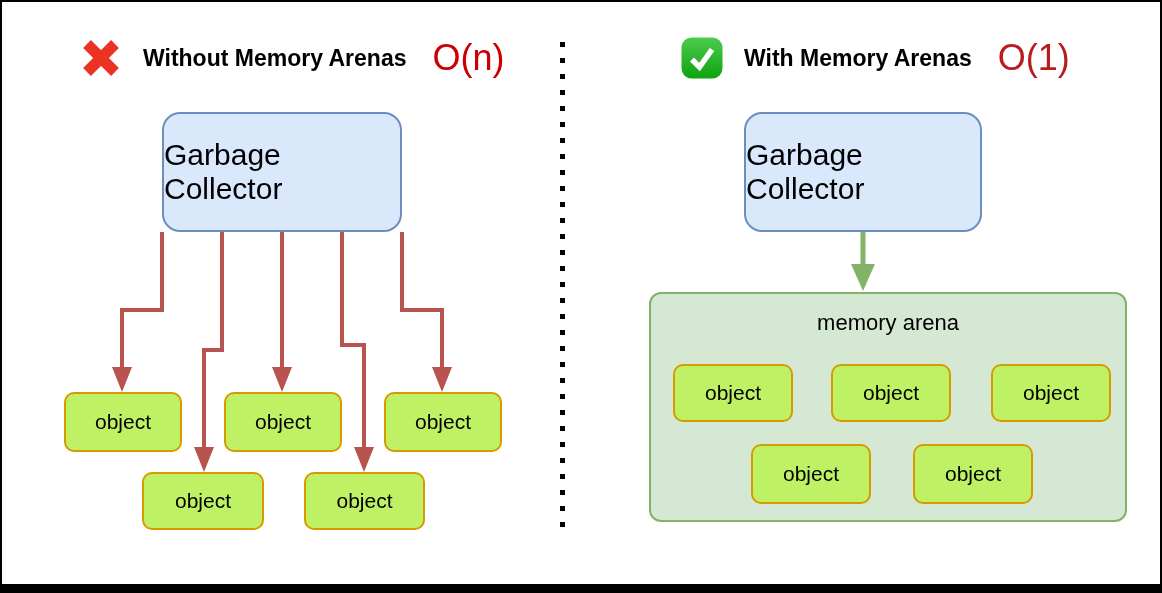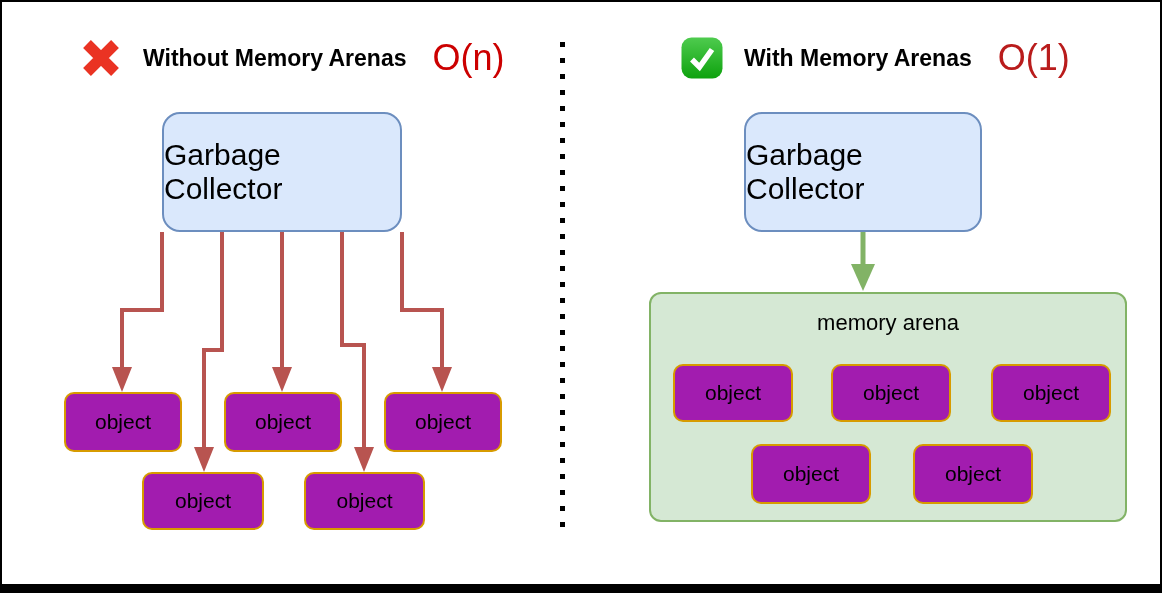--- a/index.html
+++ b/index.html
@@ -28,21 +28,21 @@
     position:absolute; box-sizing:border-box;
     background:#dae8fc; border:2px solid #6c8ebf; border-radius:18px;
     display:flex; align-items:center; justify-content:center;
     font-size:30px; color:#000;
   }
   .gc-left  { left:160px; top:110px; width:240px; height:120px; }
   .gc-right { left:742px; top:110px; width:238px; height:120px; }
 
   .obj {
     position:absolute; box-sizing:border-box;
-    background:#a21caf; border:2px solid #d79b00; border-radius:10px;
+    background:#bef264; border:2px solid #d79b00; border-radius:10px;
     display:flex; align-items:center; justify-content:center;
     font-size:21px; color:#000;
   }
 
   .arena {
     position:absolute; left:620px; top:290px; width:478px; height:230px;
     box-sizing:border-box; background:#d5e8d4; border:2px solid #82b366;
     border-radius:12px;
     margin-left:27px;
   }

